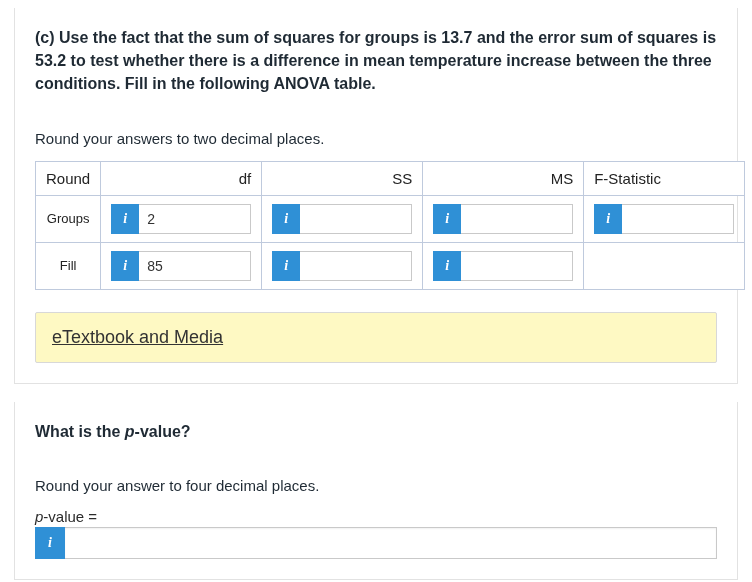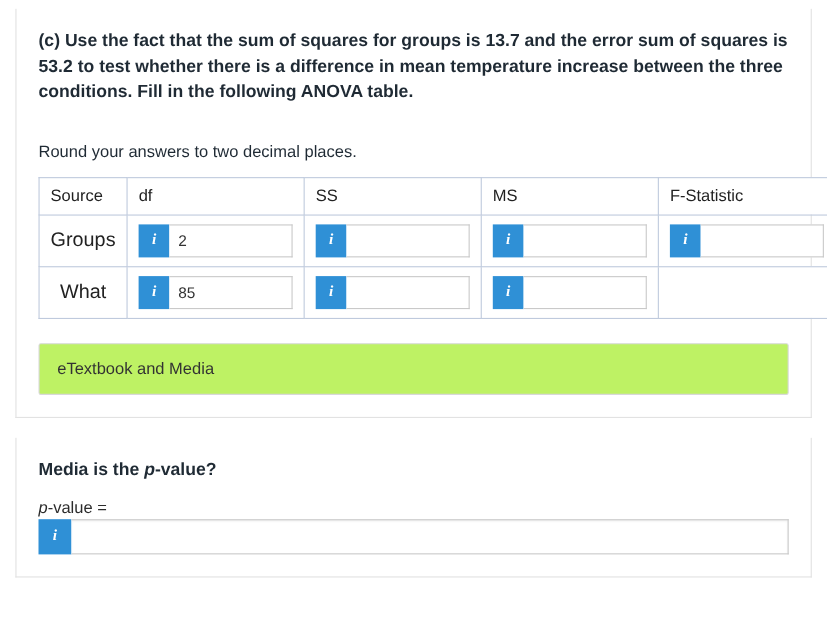--- a/index.html
+++ b/index.html
@@ -40,23 +40,23 @@
     padding: 8px 10px;
     vertical-align: middle;
   }
   .anova th {
     font-weight: 400;
     color: #222;
     text-align: left;
     font-size: 15px;
     background: #fff;
   }
-  .anova th.center { text-align: left; }
+  .anova th.center { text-align: right; }
   .src-col { width: 88px; }
-  .anova td.src { font-size: 18px; text-align: center; color:#222; }
+  .anova td.src { font-size: 13px; text-align: center; color:#222; }
   .input-wrap {
     display: flex;
     align-items: stretch;
     height: 30px;
     max-width: 140px;
   }
   .info-btn {
     width: 28px;
     background: #2f90d6;
     color: #fff;
@@ -75,25 +75,26 @@
     border: 1px solid #c9c9c9;
     border-left: none;
     padding: 0 8px;
     font-size: 14px;
     color: #333;
     outline: none;
     min-width: 0;
   }
   .etext {
     border: 1px solid #d8d8d8;
-    background: #bef264;
+    background: #fef9c3;
     padding: 14px 16px;
-    font-size: 15px;
+    font-size: 18px;
     color: #333;
     border-radius: 2px;
+    text-decoration: underline;
   }
   .pval-section .question-text { margin-bottom: 14px; }
   .italic { font-style: italic; }
   .pval-label { font-size: 15px; margin-bottom: 2px; }
   .pval-wrap {
     display: flex;
     align-items: stretch;
     height: 32px;
     width: 100%;
   }
@@ -105,21 +106,21 @@
 <body>
 
 <div class="section">
 
   <p class="question-text">(c) Use the fact that the sum of squares for groups is 13.7 and the error sum of squares is 53.2 to test whether there is a difference in mean temperature increase between the three conditions. Fill in the following ANOVA table.</p>
   <p class="sub-text">Round your answers to two decimal places.</p>
 
   <table class="anova">
     <tbody>
         <tr>
-      <th class="src-col">Source</th>
+      <th class="src-col">Round</th>
       <th class="center">df</th>
       <th class="center">SS</th>
       <th class="center">MS</th>
       <th>F-Statistic</th>
     </tr>
     <tr>
       <td class="src">Groups</td>
       <td>
         <div class="input-wrap">
           <div class="info-btn">i</div>
@@ -139,21 +140,21 @@
         </div>
       </td>
       <td>
         <div class="input-wrap">
           <div class="info-btn">i</div>
           <input class="val-input" value="" style="">
         </div>
       </td>
     </tr>
     <tr>
-      <td class="src">What</td>
+      <td class="src">Fill</td>
       <td>
         <div class="input-wrap">
           <div class="info-btn">i</div>
           <input class="val-input" value="85" style="">
         </div>
       </td>
       <td>
         <div class="input-wrap">
           <div class="info-btn">i</div>
           <input class="val-input" value="" style="">
@@ -168,22 +169,23 @@
       <td class="empty-cell"></td>
     </tr>
   </tbody>
     </table>
 
   <div class="etext">eTextbook and Media</div>
 </div>
 
 <div class="section pval-section">
   <p class="question-text">
-    <span>Media is the </span><span class="italic">p</span><span>-value?</span>
+    <span>What is the </span><span class="italic">p</span><span>-value?</span>
   </p>
+  <p class="sub-text">Round your answer to four decimal places.</p>
   <p class="pval-label">
     <span class="italic">p</span><span>-value =</span>
   </p>
   <div class="pval-wrap">
     <div class="info-btn">i</div>
     <input class="val-input" value="" style="">
   </div>
 </div>
 
 </body></html>

